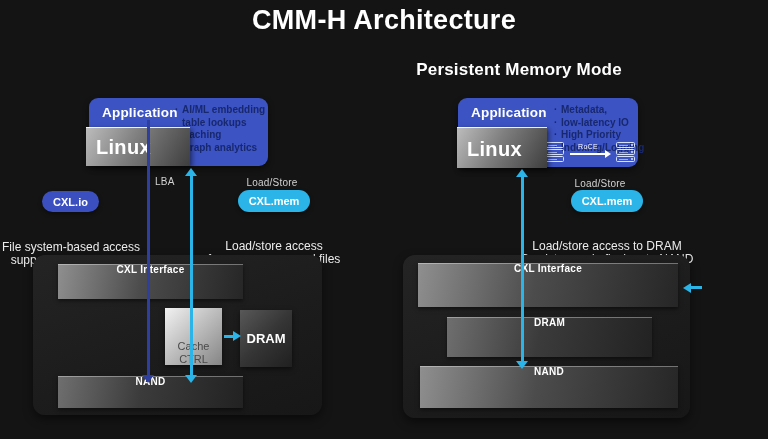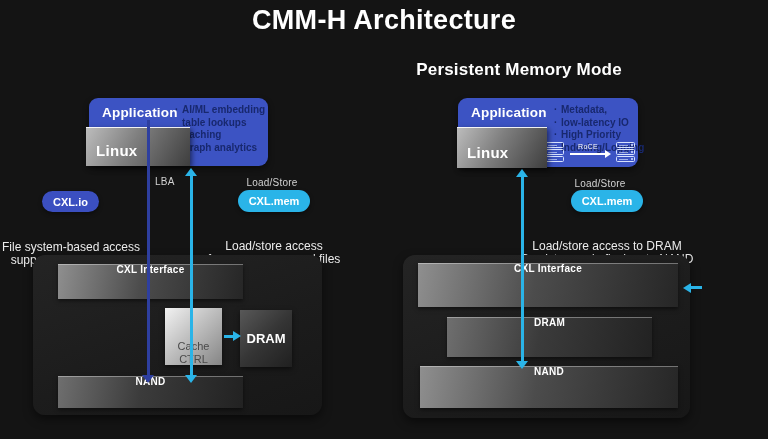--- a/index.html
+++ b/index.html
@@ -17,21 +17,21 @@
   .page-title{left:0;top:5px;width:768px;text-align:center;font-size:27px;font-weight:bold;letter-spacing:.3px;}
   .sec-h{top:60px;width:240px;text-align:center;font-size:17px;font-weight:bold;letter-spacing:.2px;}
 
   
   .appbox{background:#3c53c3;border-radius:9px;box-shadow:0 3px 6px rgba(0,0,0,.45);}
   .app-label{position:absolute;left:13px;top:7px;font-size:13.5px;font-weight:bold;letter-spacing:.2px;}
   .linuxbox{
     position:absolute;background:linear-gradient(120deg,#bdbdbd 0%,#7e7e7e 45%,#3e3e3e 100%);
     box-shadow:inset 0 1px 0 rgba(255,255,255,.9),2px 2px 5px rgba(0,0,0,.5);
   }
-  .linux-label{position:absolute;left:10px;bottom:7px;font-size:15px;font-weight:bold;letter-spacing:.3px;}
+  .linux-label{position:absolute;left:10px;bottom:7px;font-size:20px;font-weight:bold;letter-spacing:.3px;}
   .bullets{position:absolute;font-size:10px;font-weight:600;color:#18286e;line-height:12.5px;list-style:none;margin:0;padding:0;}
   .bullets li{position:relative;padding-left:8px;}
   .bullets li::before{content:"\00B7";position:absolute;left:1px;top:0;font-weight:bold;}
 
   
   .pill{display:flex;align-items:center;justify-content:center;font-size:11px;font-weight:bold;border-radius:12px;box-shadow:0 2px 4px rgba(0,0,0,.4);}
   .pill-blue{background:#3b4fc0;}
   .pill-cyan{background:#2ab4e8;}
   .tinylab{font-size:10px;color:#d2d2d2;letter-spacing:.2px;}
   .desc{font-size:12px;line-height:12.5px;color:#ececec;text-align:center;margin-top:25px;}

